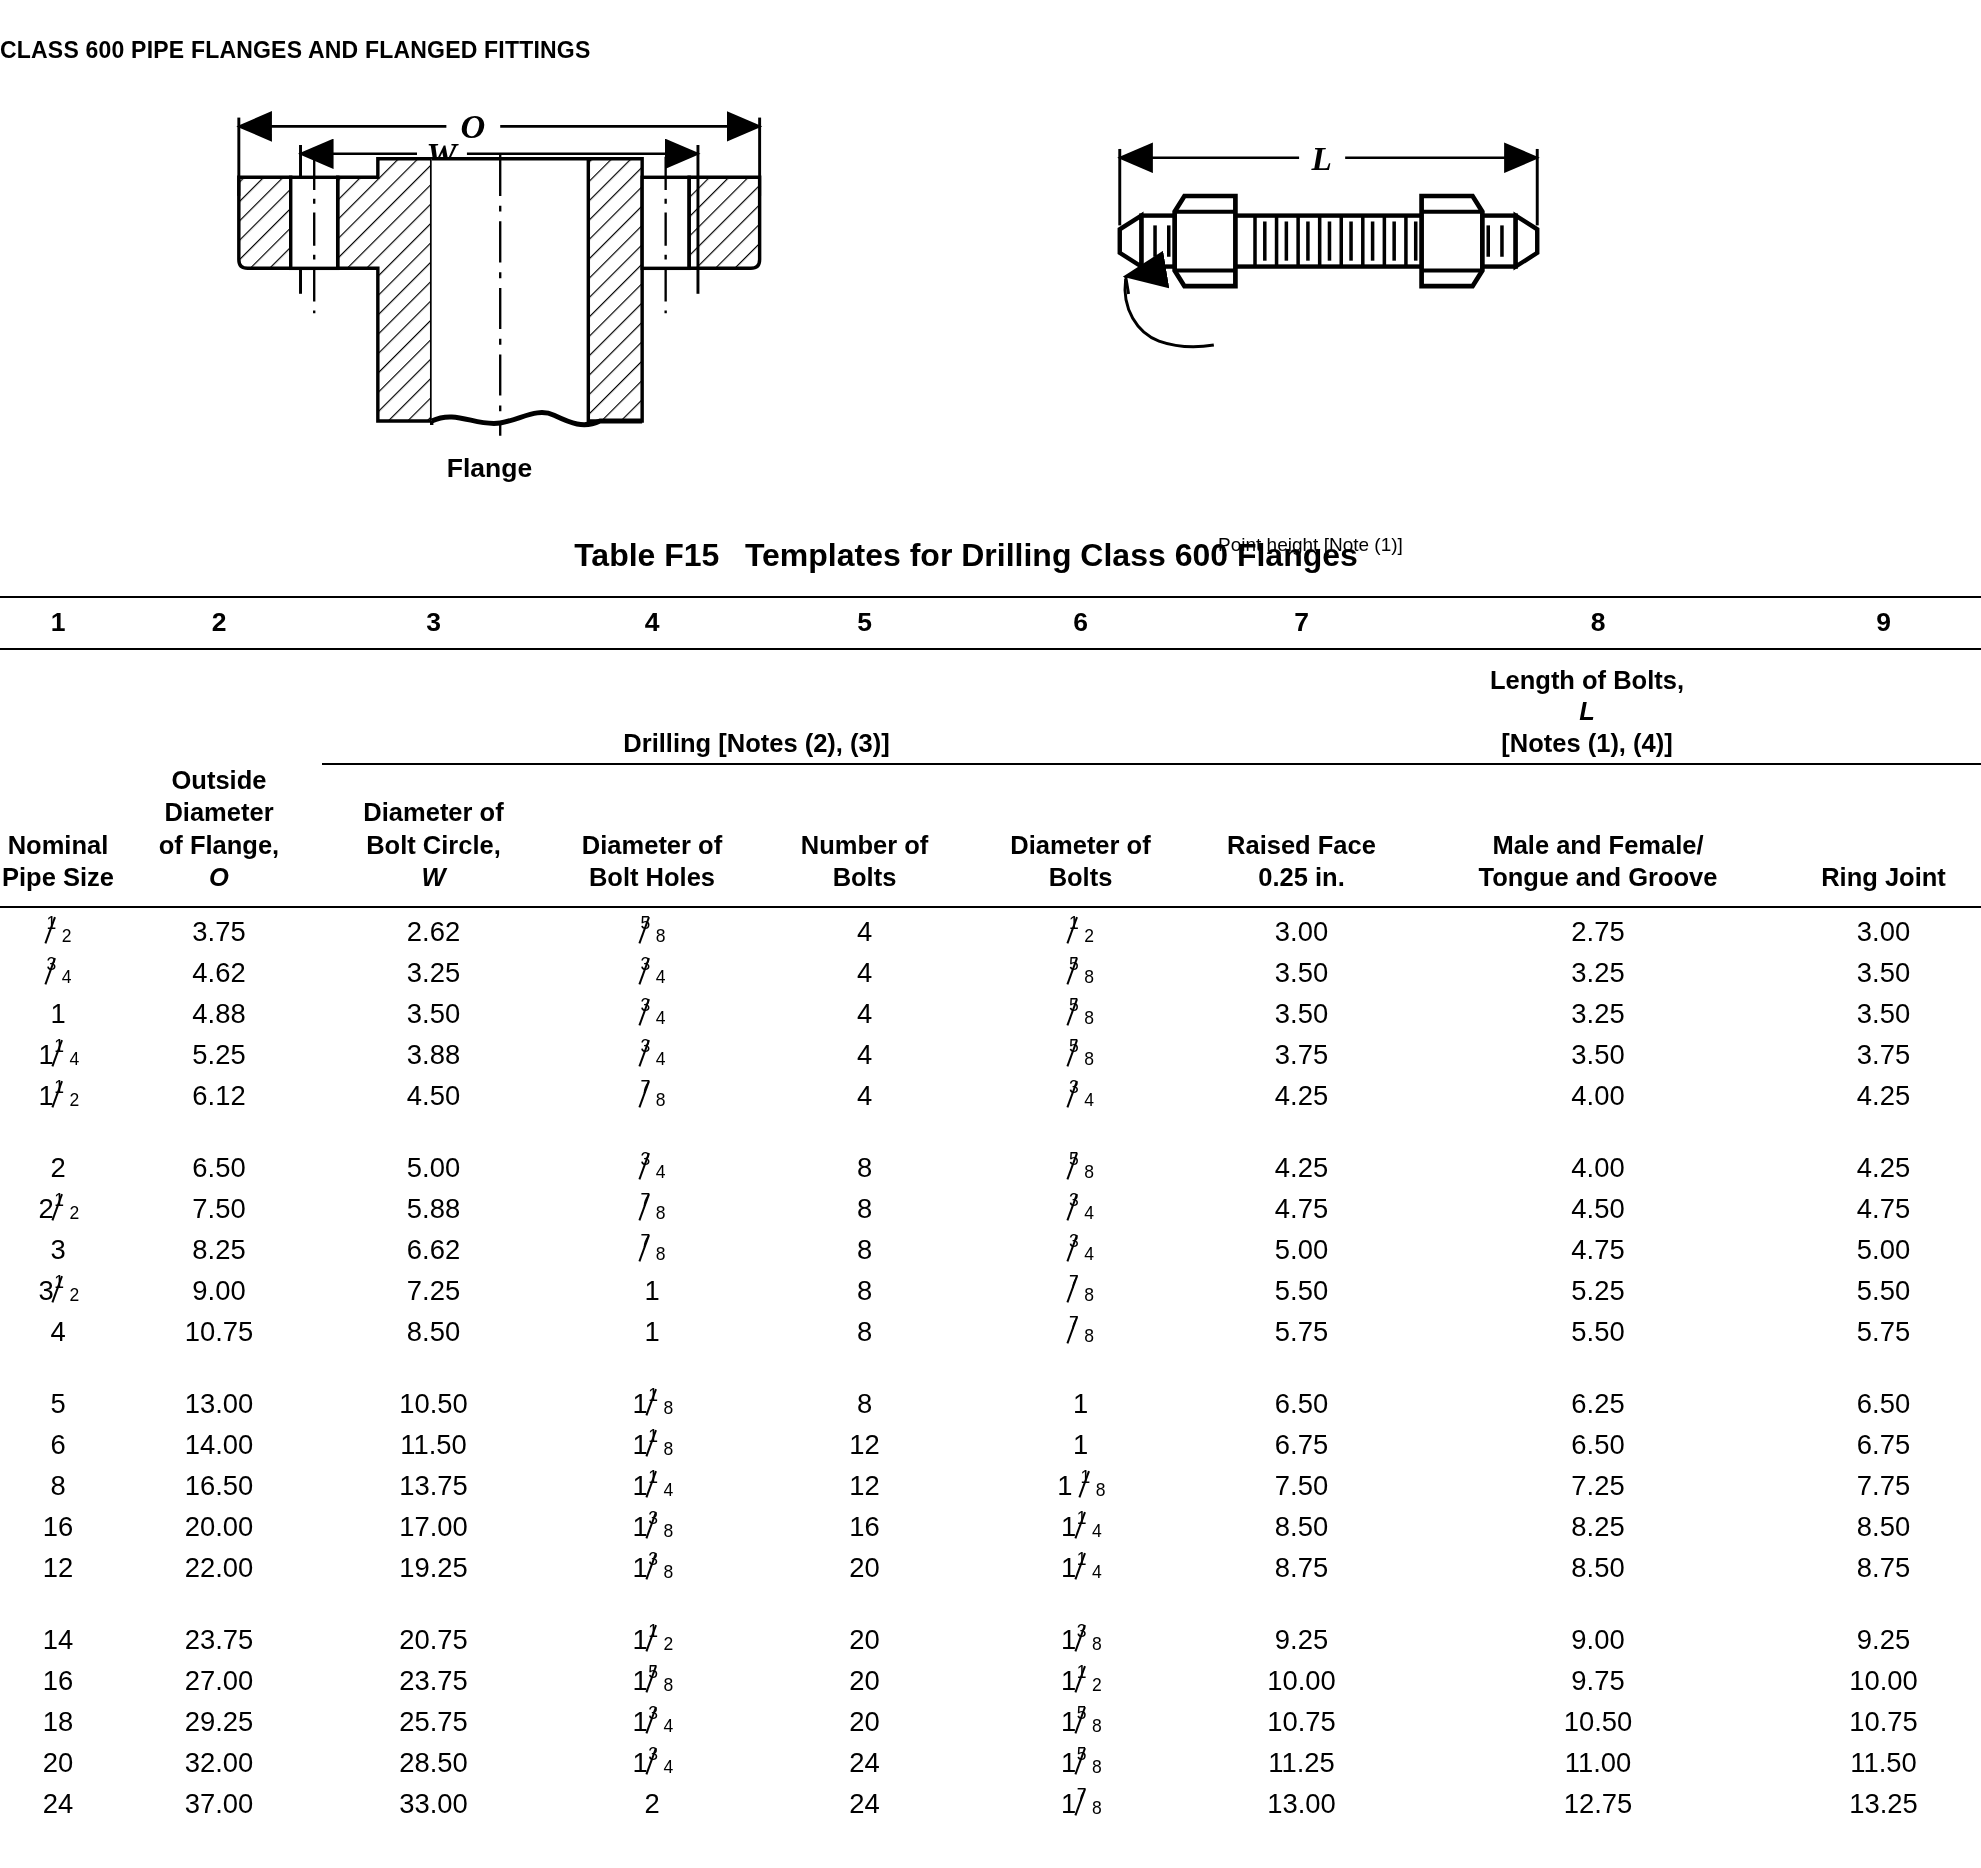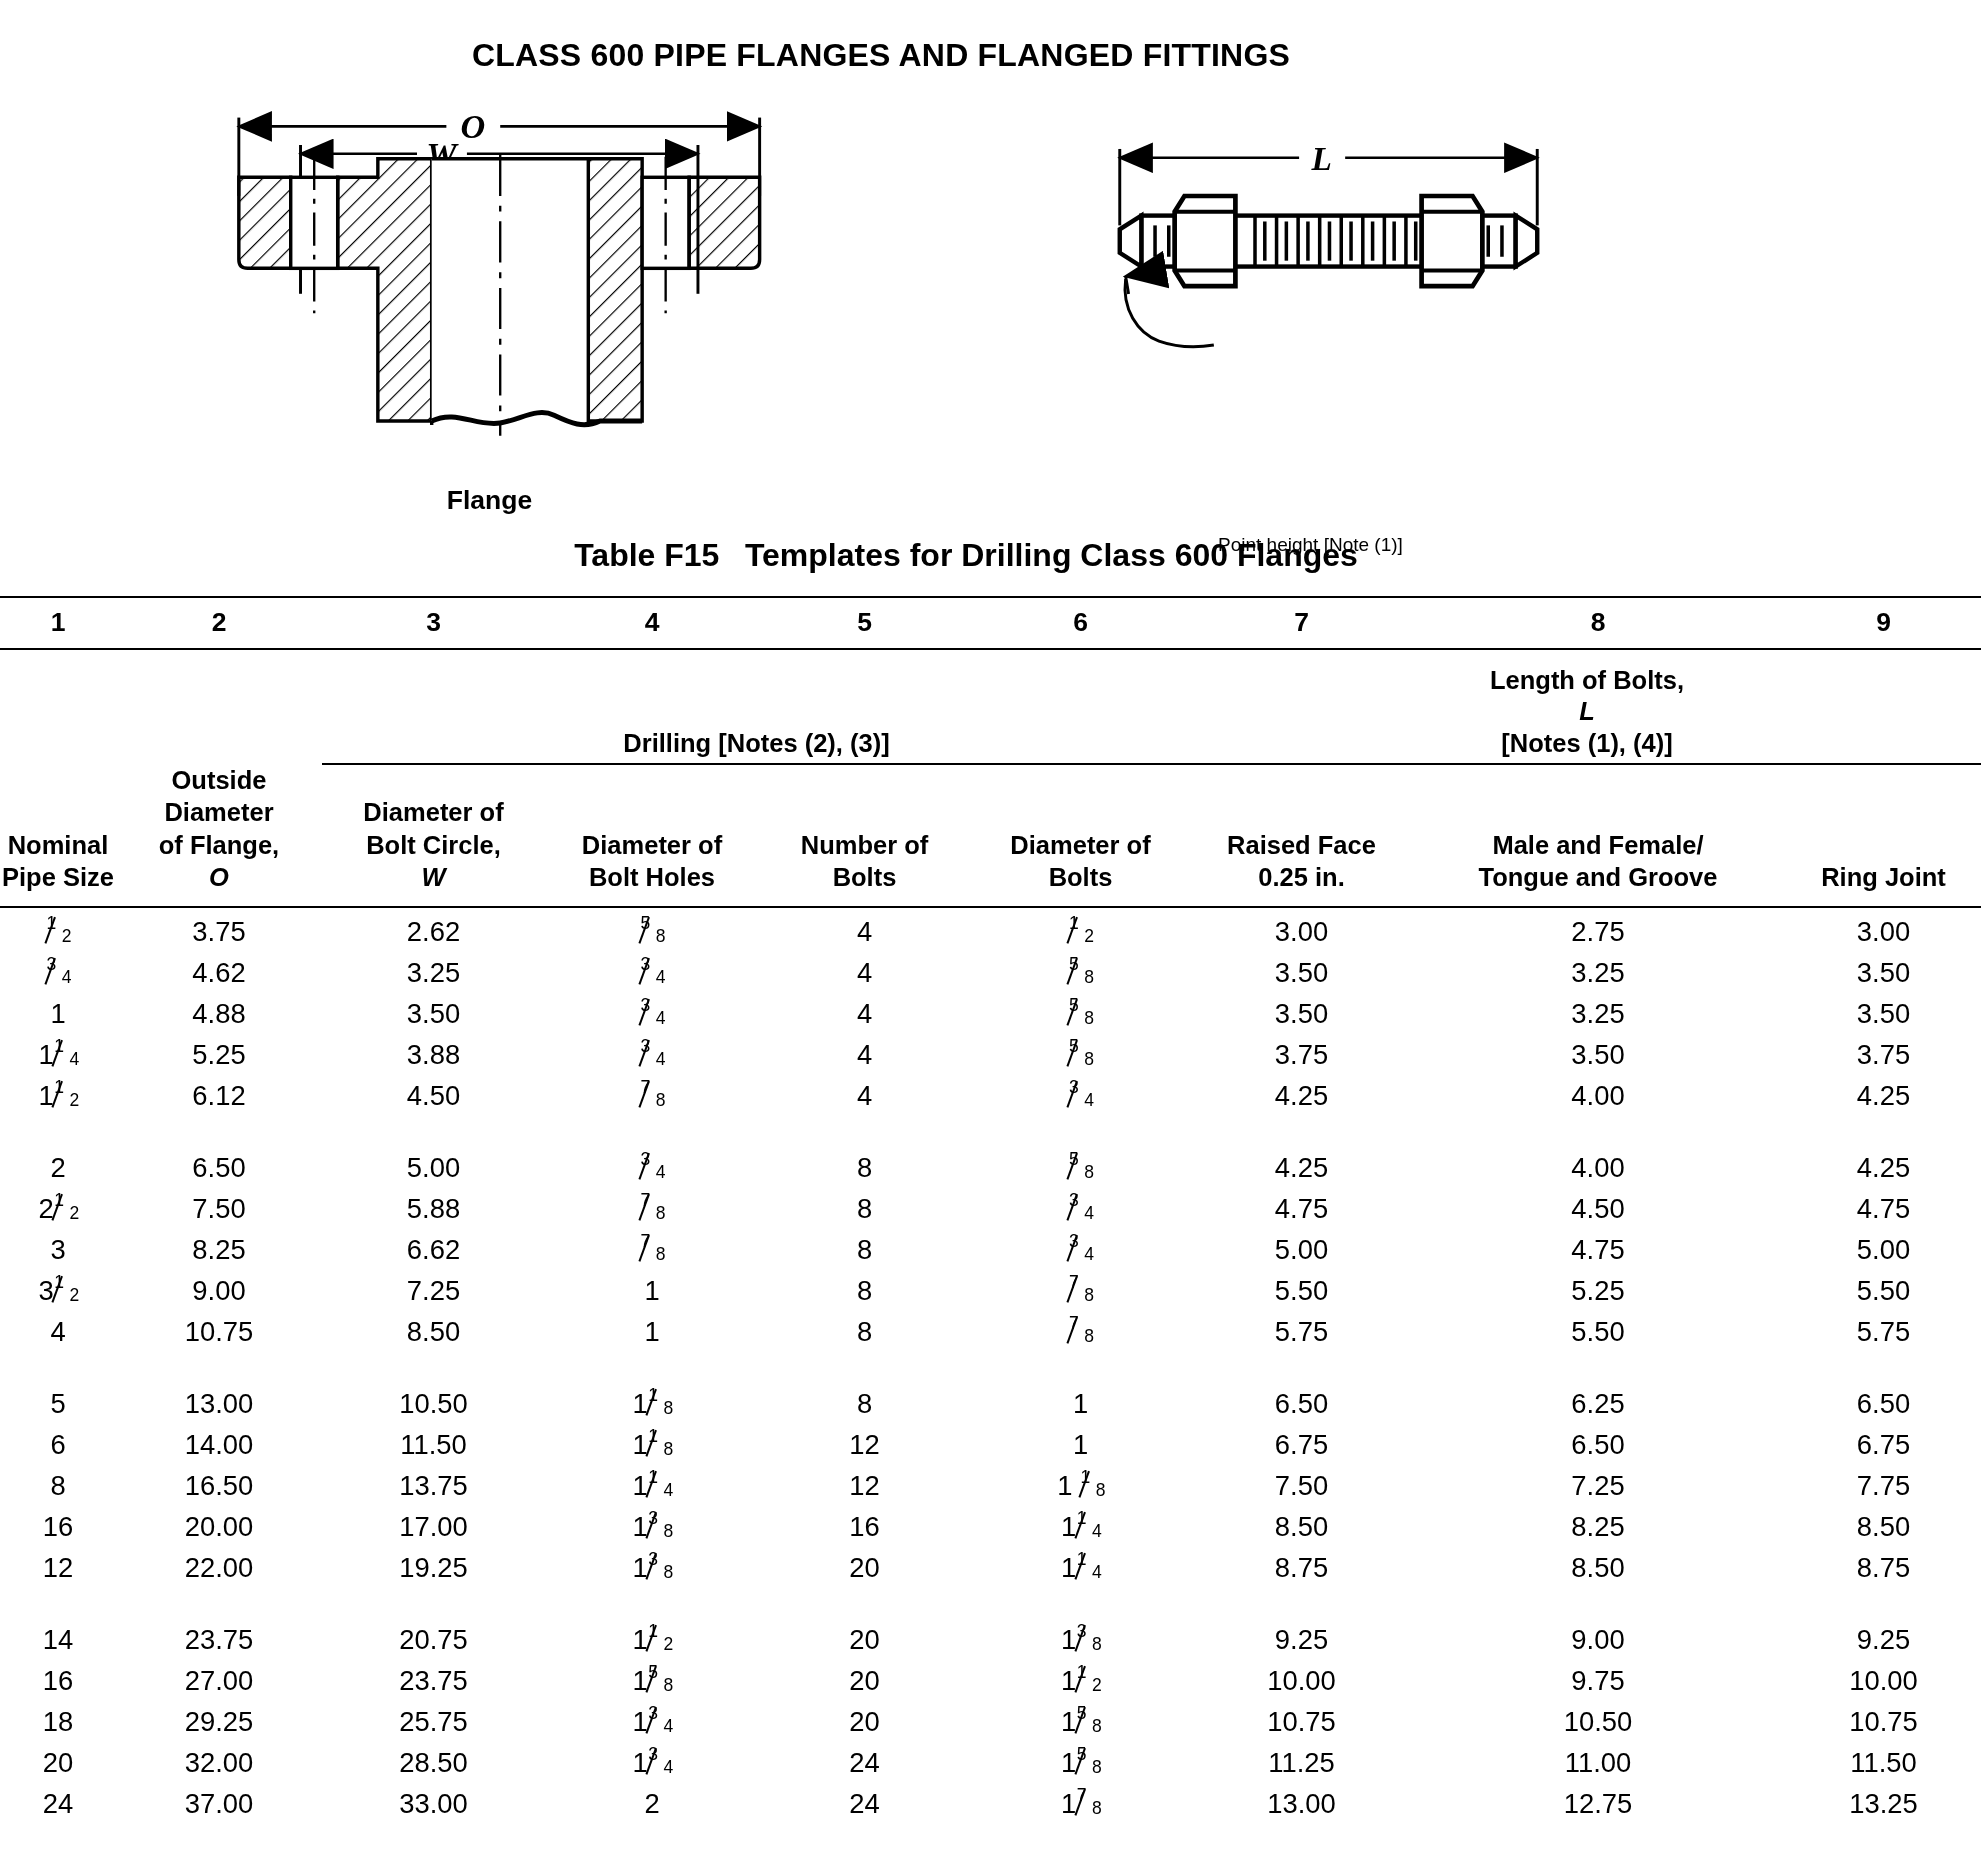--- a/index.html
+++ b/index.html
@@ -15,22 +15,21 @@
     color: #000000;
     overflow: hidden;
   }
 
   
   #page-title {
     position: absolute;
     top: 37px;
     left: 0;
     width: 1762px;
-    text-align: center;
-    font-size: 32px;
+    font-size: 23px;
     font-weight: bold;
     letter-spacing: 0.2px;
   }
 
   
   #figures {
     position: absolute;
     top: 98px;
     left: 0;
     width: 1982px;
@@ -38,21 +37,21 @@
   }
   #flange-svg { position: absolute; left: 206px; top: 0px; }
   #bolt-svg   { position: absolute; left: 1098px; top: 0px; }
 
   .fig-caption {
     position: absolute;
     font-size: 26.5px;
     font-weight: bold;
     text-align: center;
   }
-  #flange-caption { left: 323px; top: 387px; width: 333px; }
+  #flange-caption { left: 323px; top: 355px; width: 333px; }
   #bolt-caption   { left: 1078px; top: 377px; width: 490px; }
 
   #point-height-label {
     position: absolute;
     left: 1218px;
     top: 436px;
     font-size: 19px;
     font-weight: normal;
     white-space: nowrap;
   }

